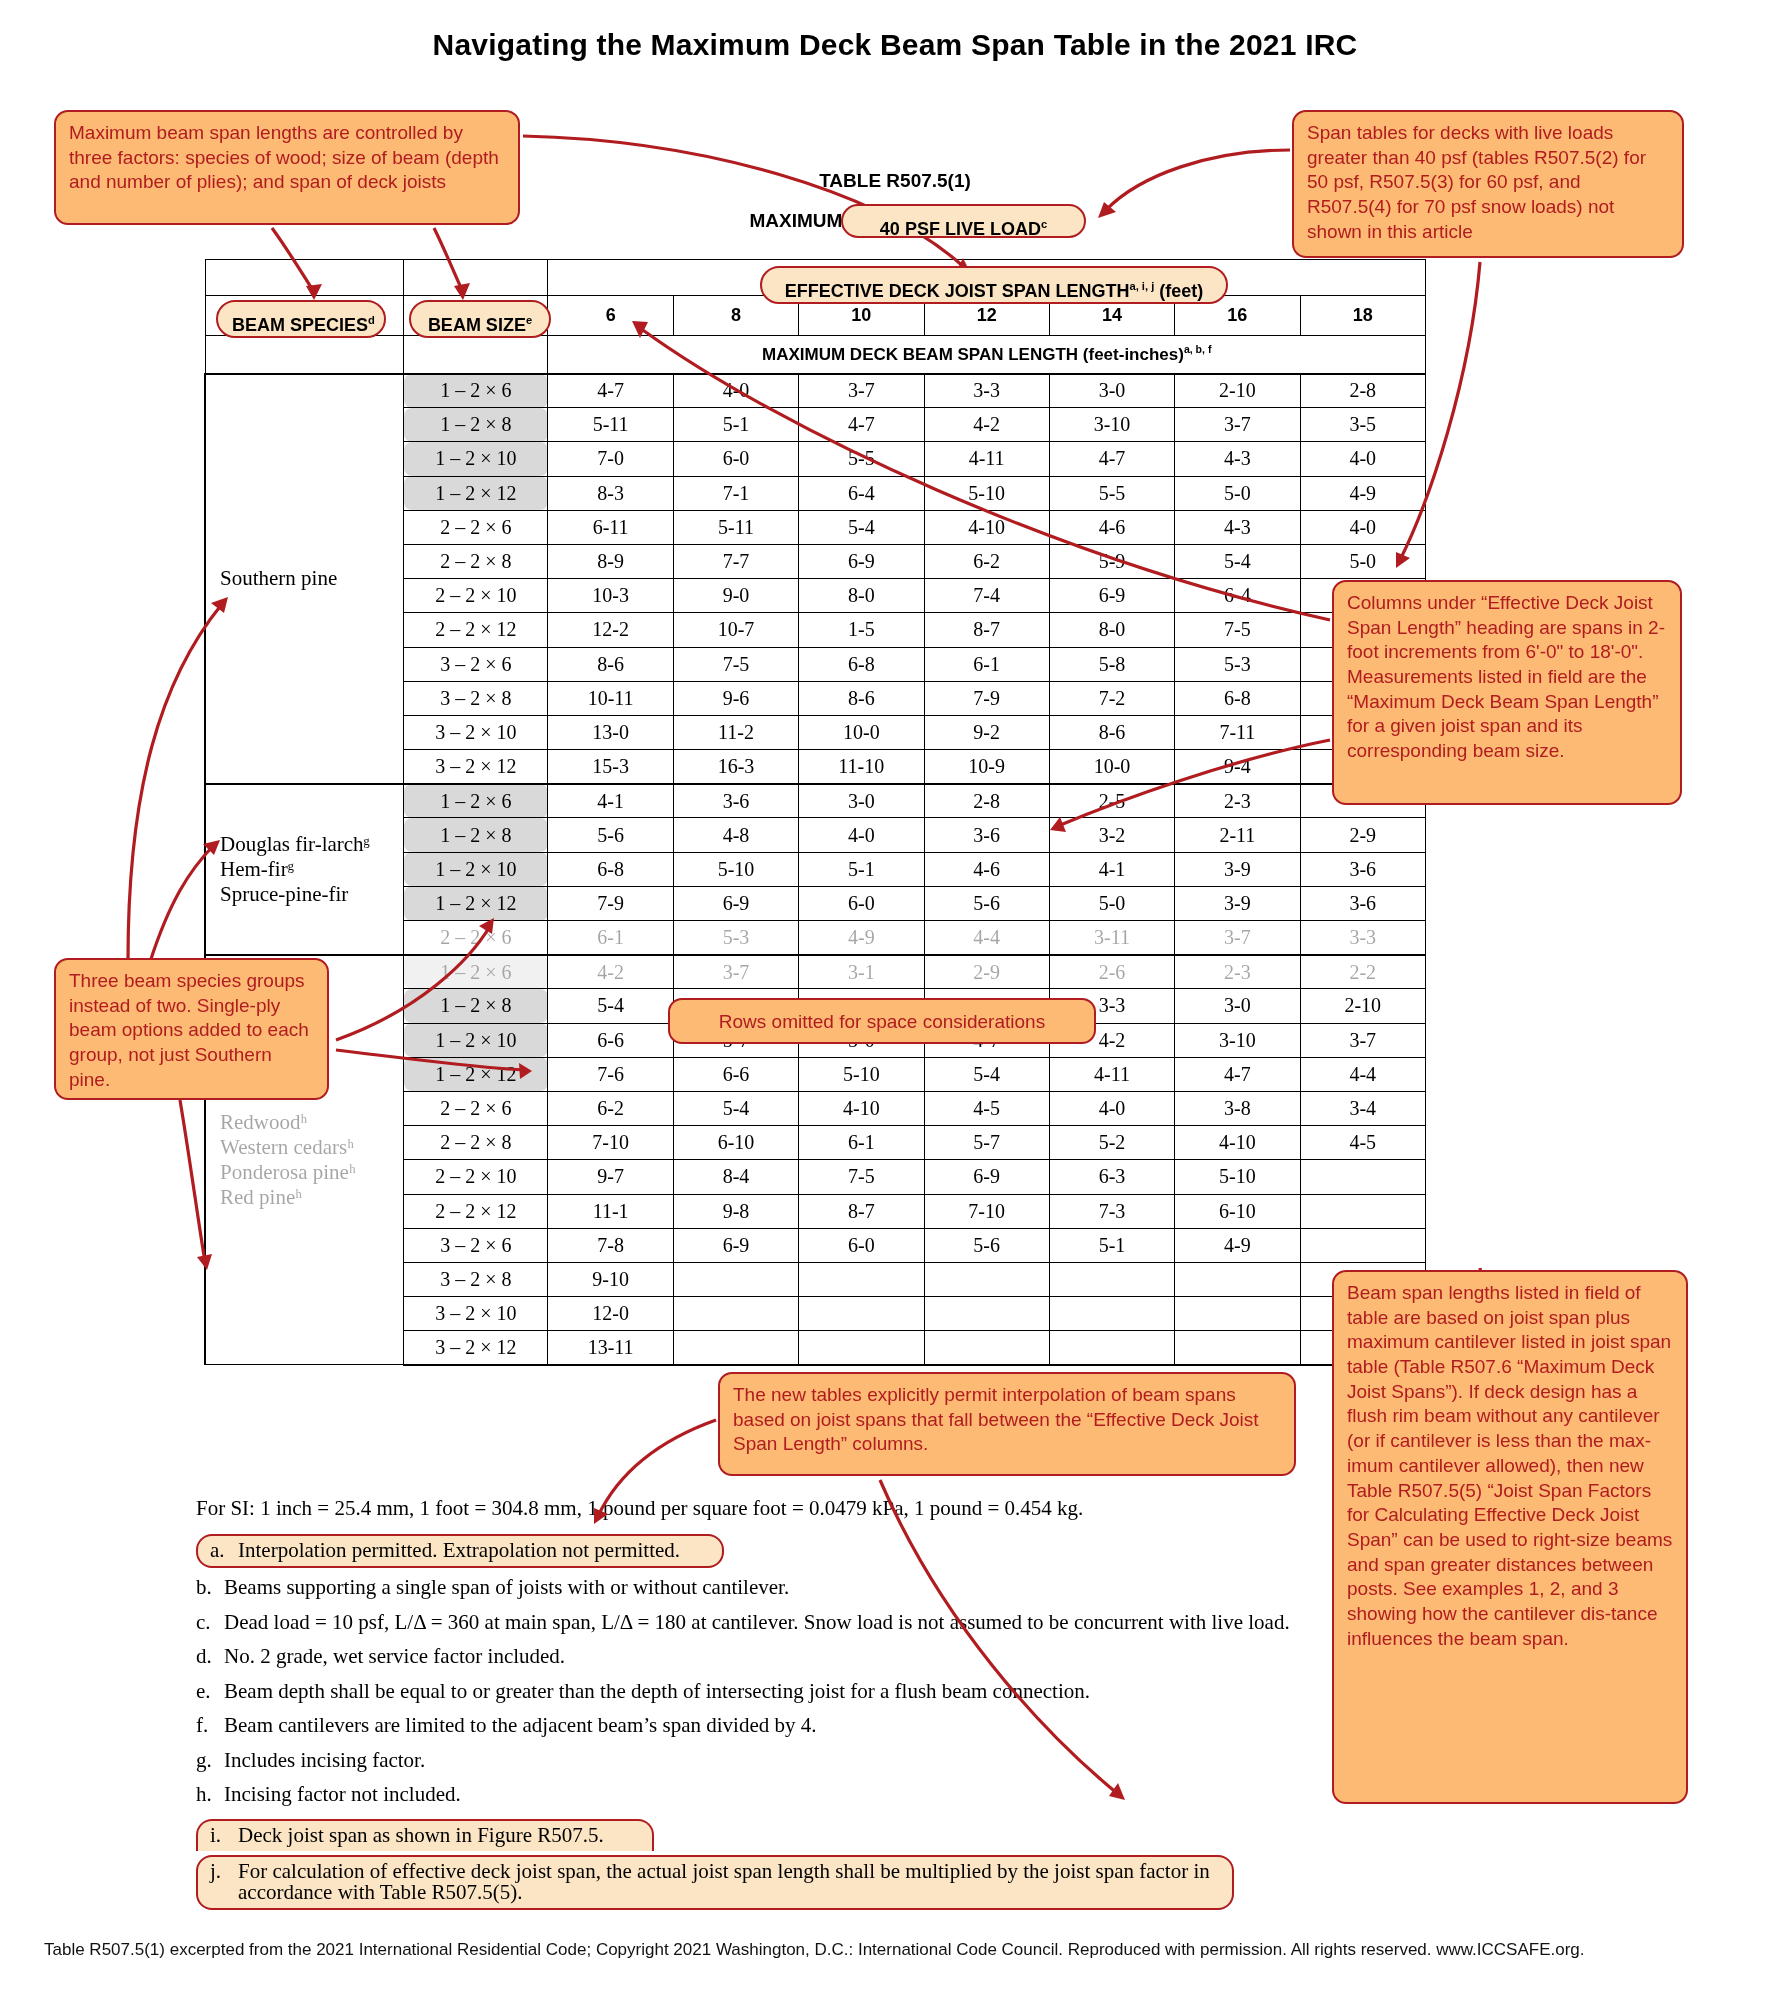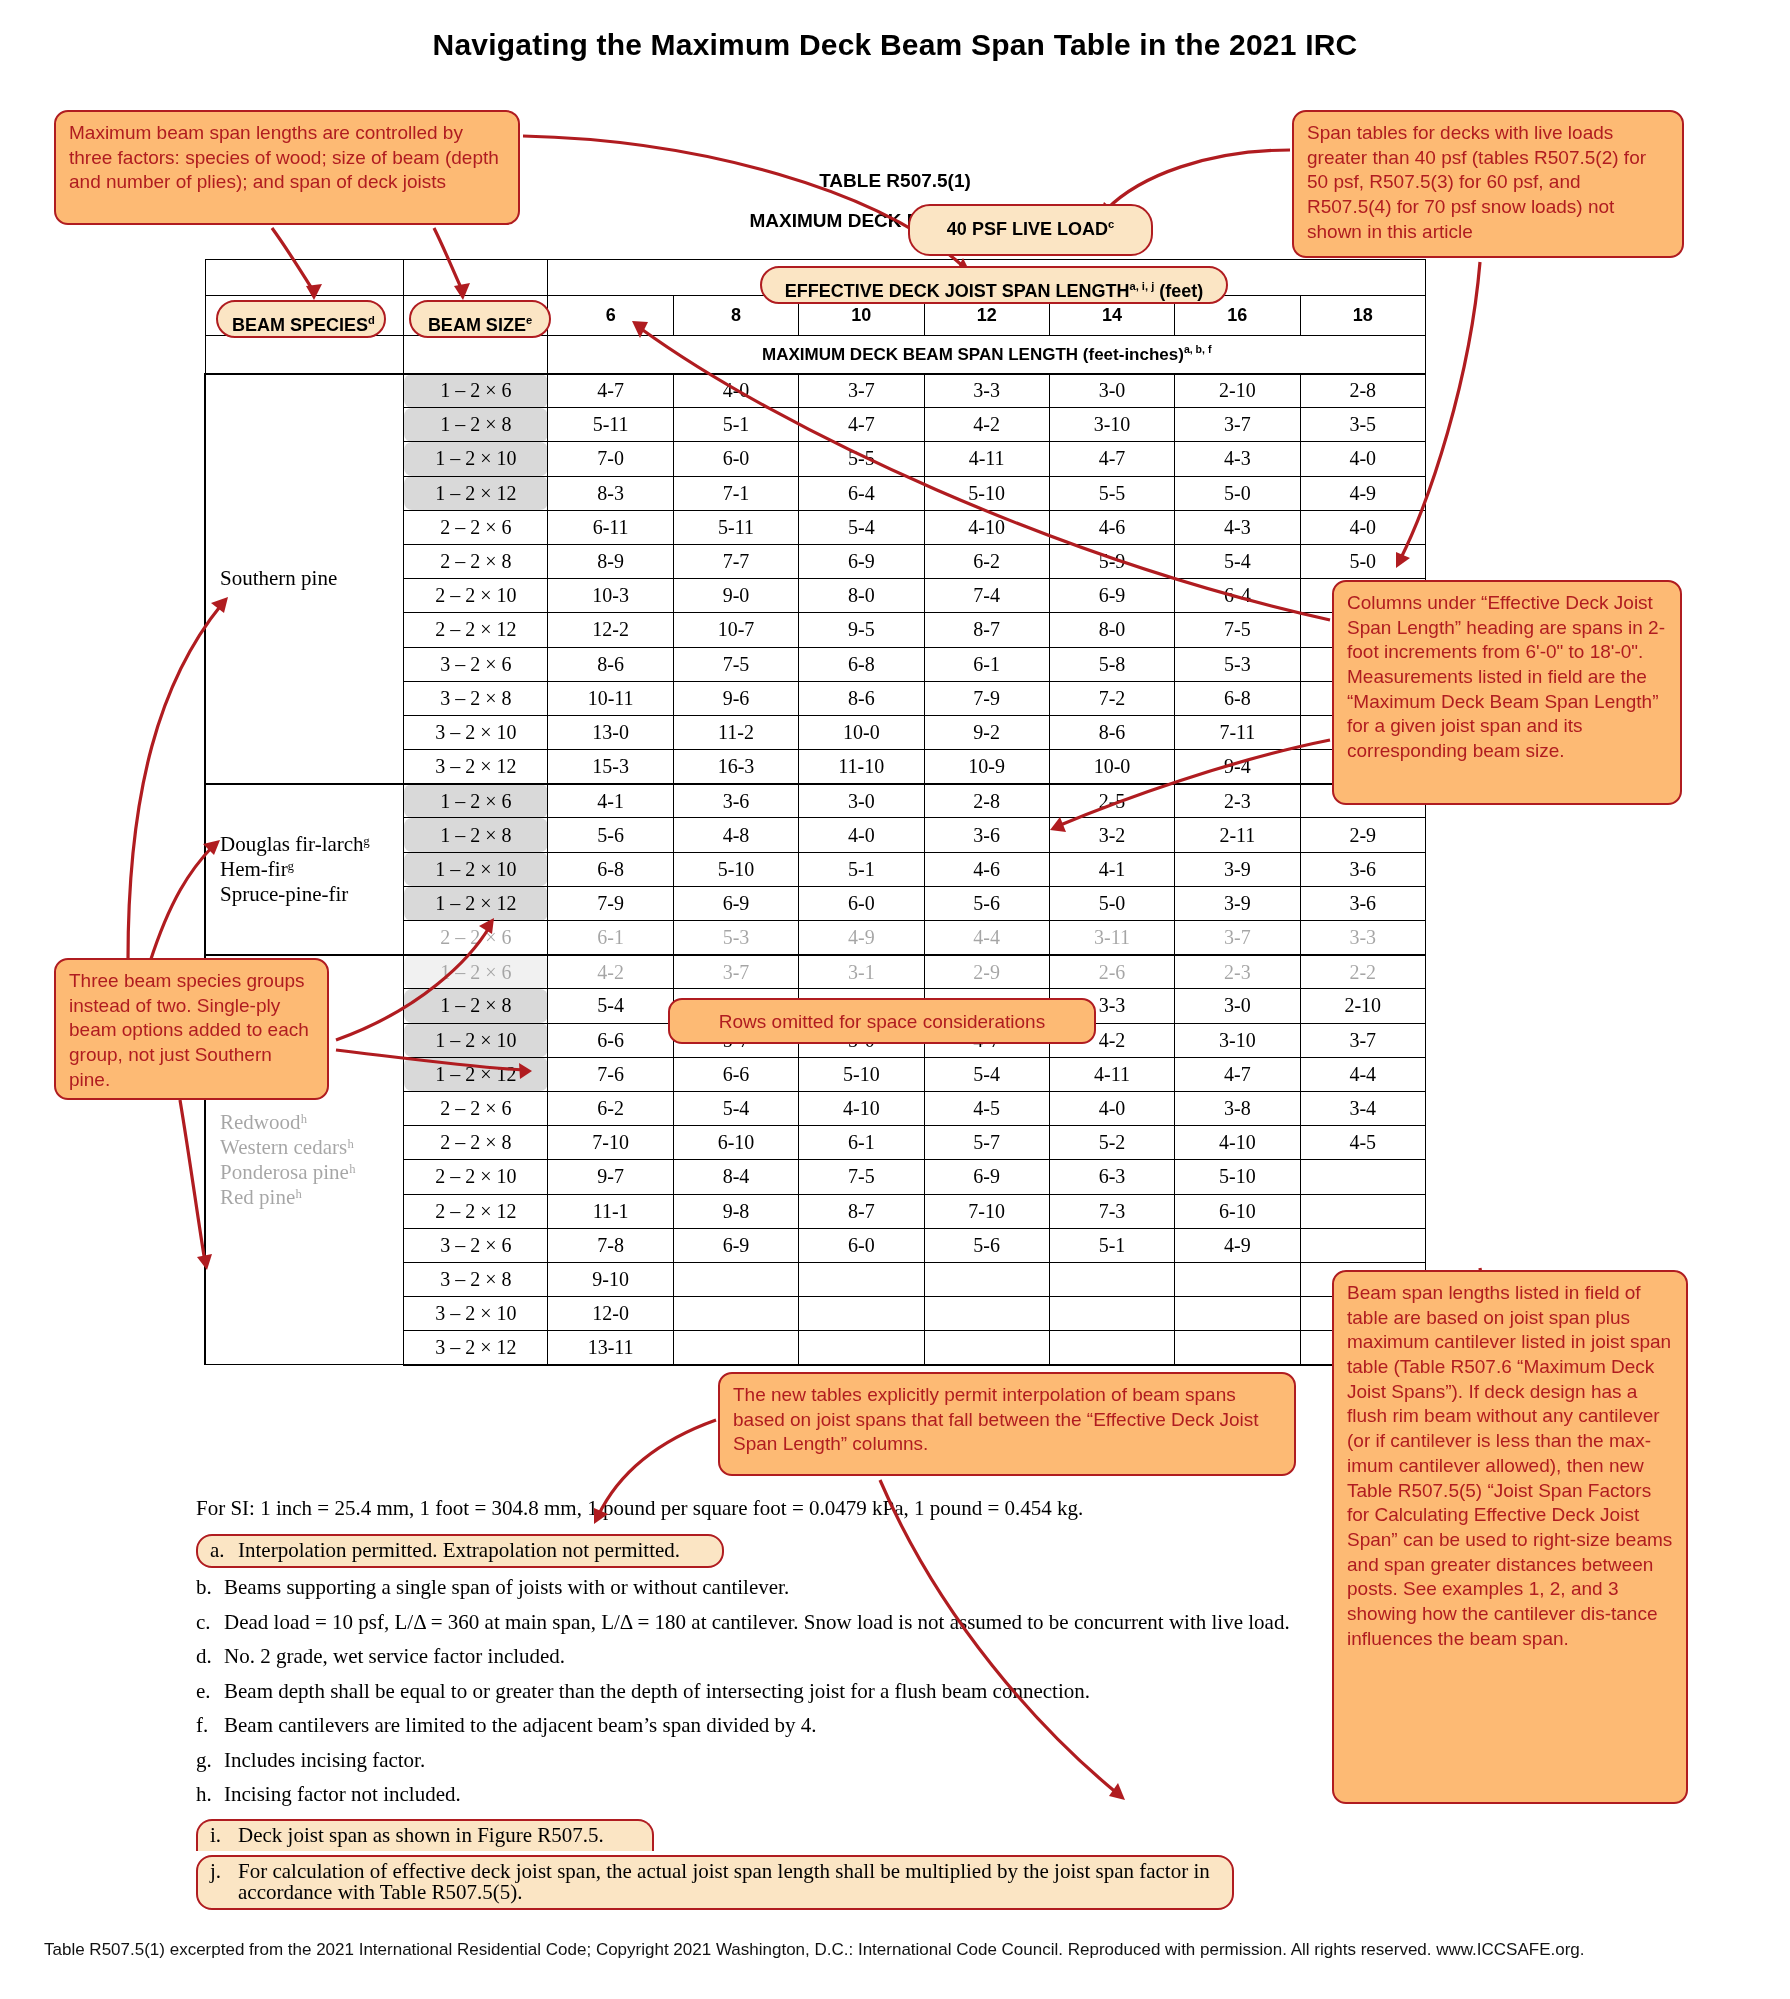--- a/index.html
+++ b/index.html
@@ -107,21 +107,21 @@
 
 <div id="root">
 
   <div class="page-title">Navigating the Maximum Deck Beam Span Table in the 2021 IRC</div>
 
   <div class="table-head">TABLE R507.5(1)</div>
   <div class="table-head2">
     <span>MAXIMUM DECK BEAM SPAN</span><span>&nbsp;–&nbsp;</span>
   </div>
 
-  <div class="pill" style="left:908px;top:204px;width:245px;height:52px;line-height:27px;">
+  <div class="pill" style="left:841px;top:204px;width:245px;height:34px;line-height:27px;">
     <span>40 PSF LIVE LOAD</span><sup>c</sup>
   </div>
 
   <div class="pill" style="left:760px;top:266px;width:468px;height:38px;line-height:27px;">
     <span>EFFECTIVE DECK JOIST SPAN LENGTH</span><sup>a, i, j</sup><span> (feet)</span>
   </div>
 
   <div class="pill" style="left:216px;top:300px;width:170px;height:38px;line-height:27px;">
     <span>BEAM SPECIES</span><sup>d</sup>
   </div>
@@ -234,21 +234,21 @@
           <td class="val">8-0</td>
           <td class="val">7-4</td>
           <td class="val">6-9</td>
           <td class="val">6-4</td>
           <td class="val"></td>
         </tr>
         <tr>
           <td class="size">2 – 2 × 12</td>
           <td class="val">12-2</td>
           <td class="val">10-7</td>
-          <td class="val">9-5</td>
+          <td class="val">1-5</td>
           <td class="val">8-7</td>
           <td class="val">8-0</td>
           <td class="val">7-5</td>
           <td class="val"></td>
         </tr>
         <tr>
           <td class="size">3 – 2 × 6</td>
           <td class="val">8-6</td>
           <td class="val">7-5</td>
           <td class="val">6-8</td>

